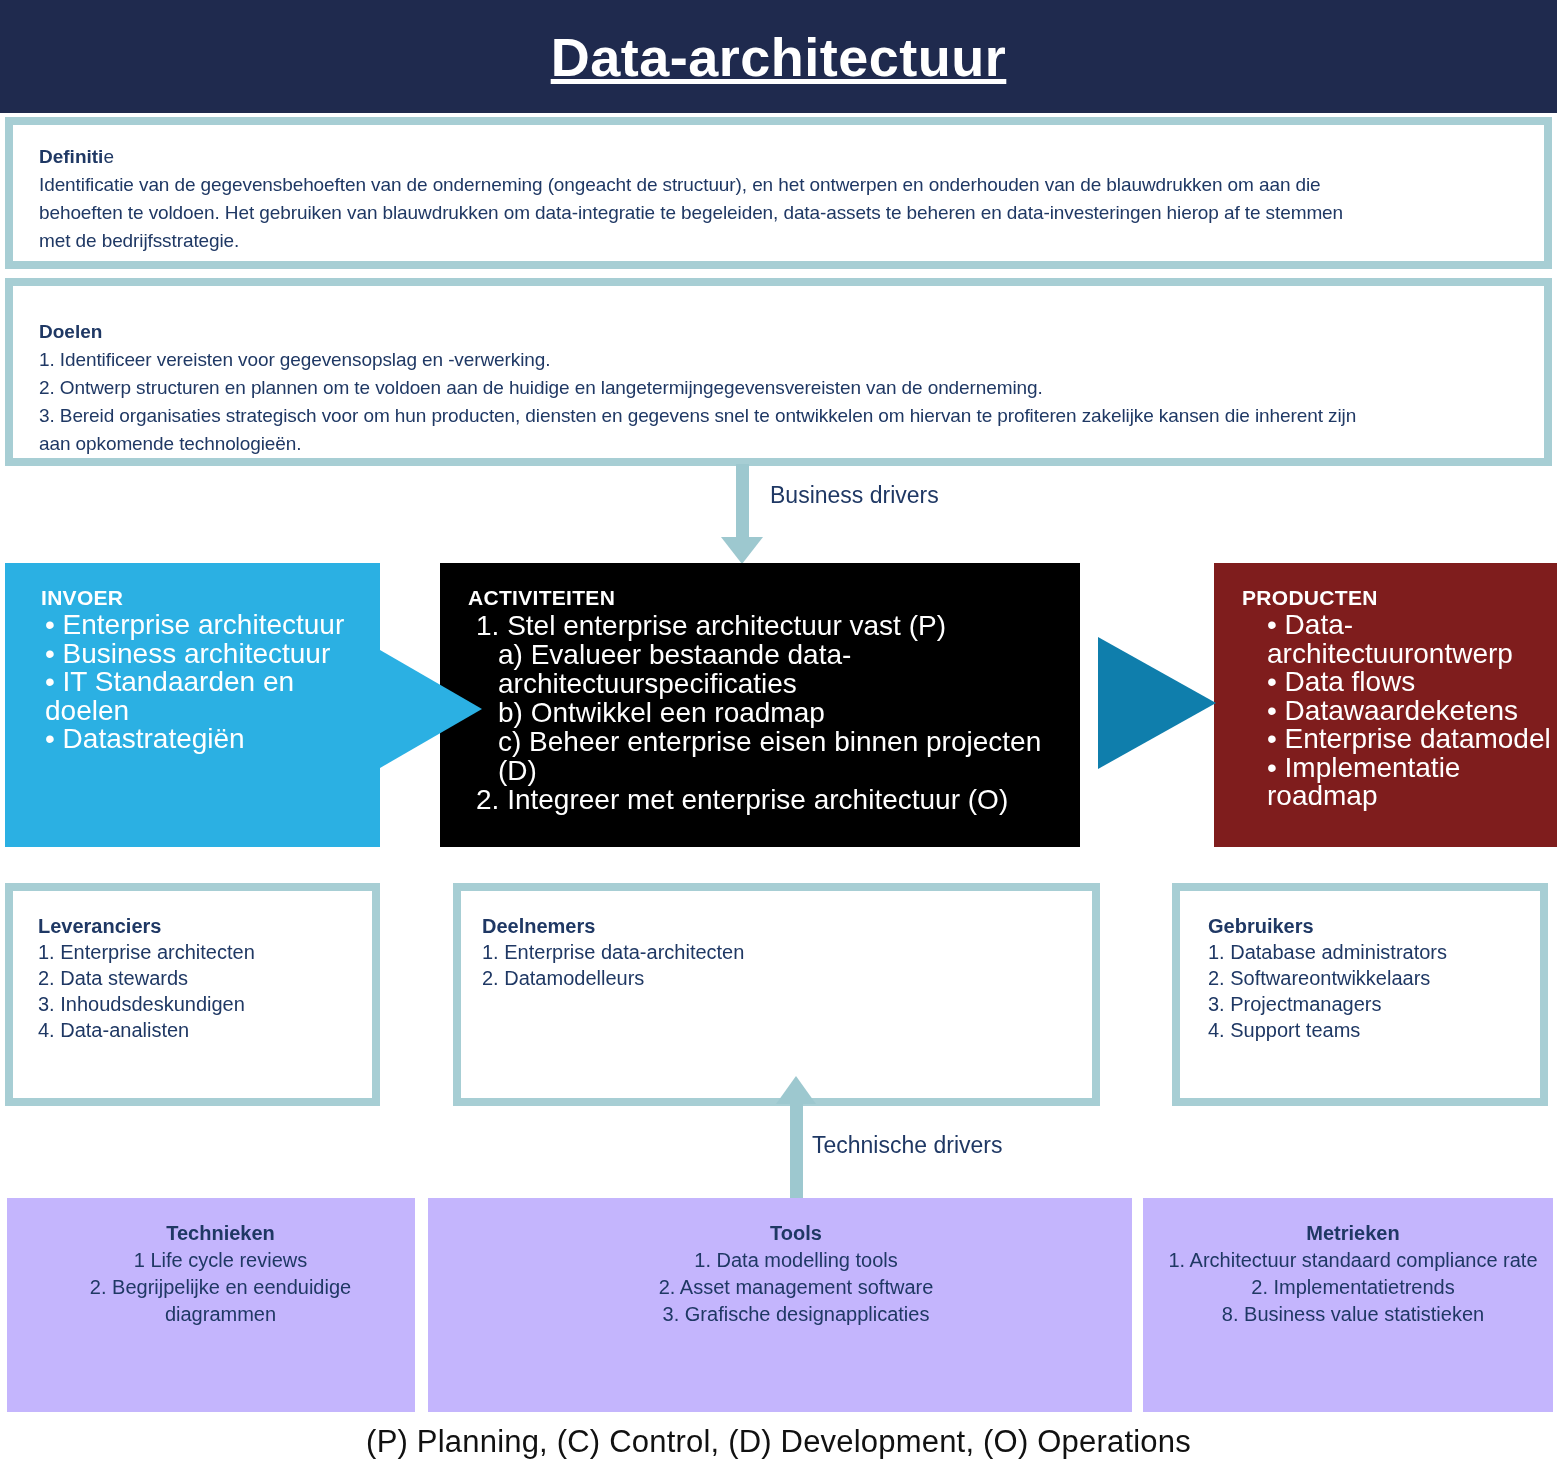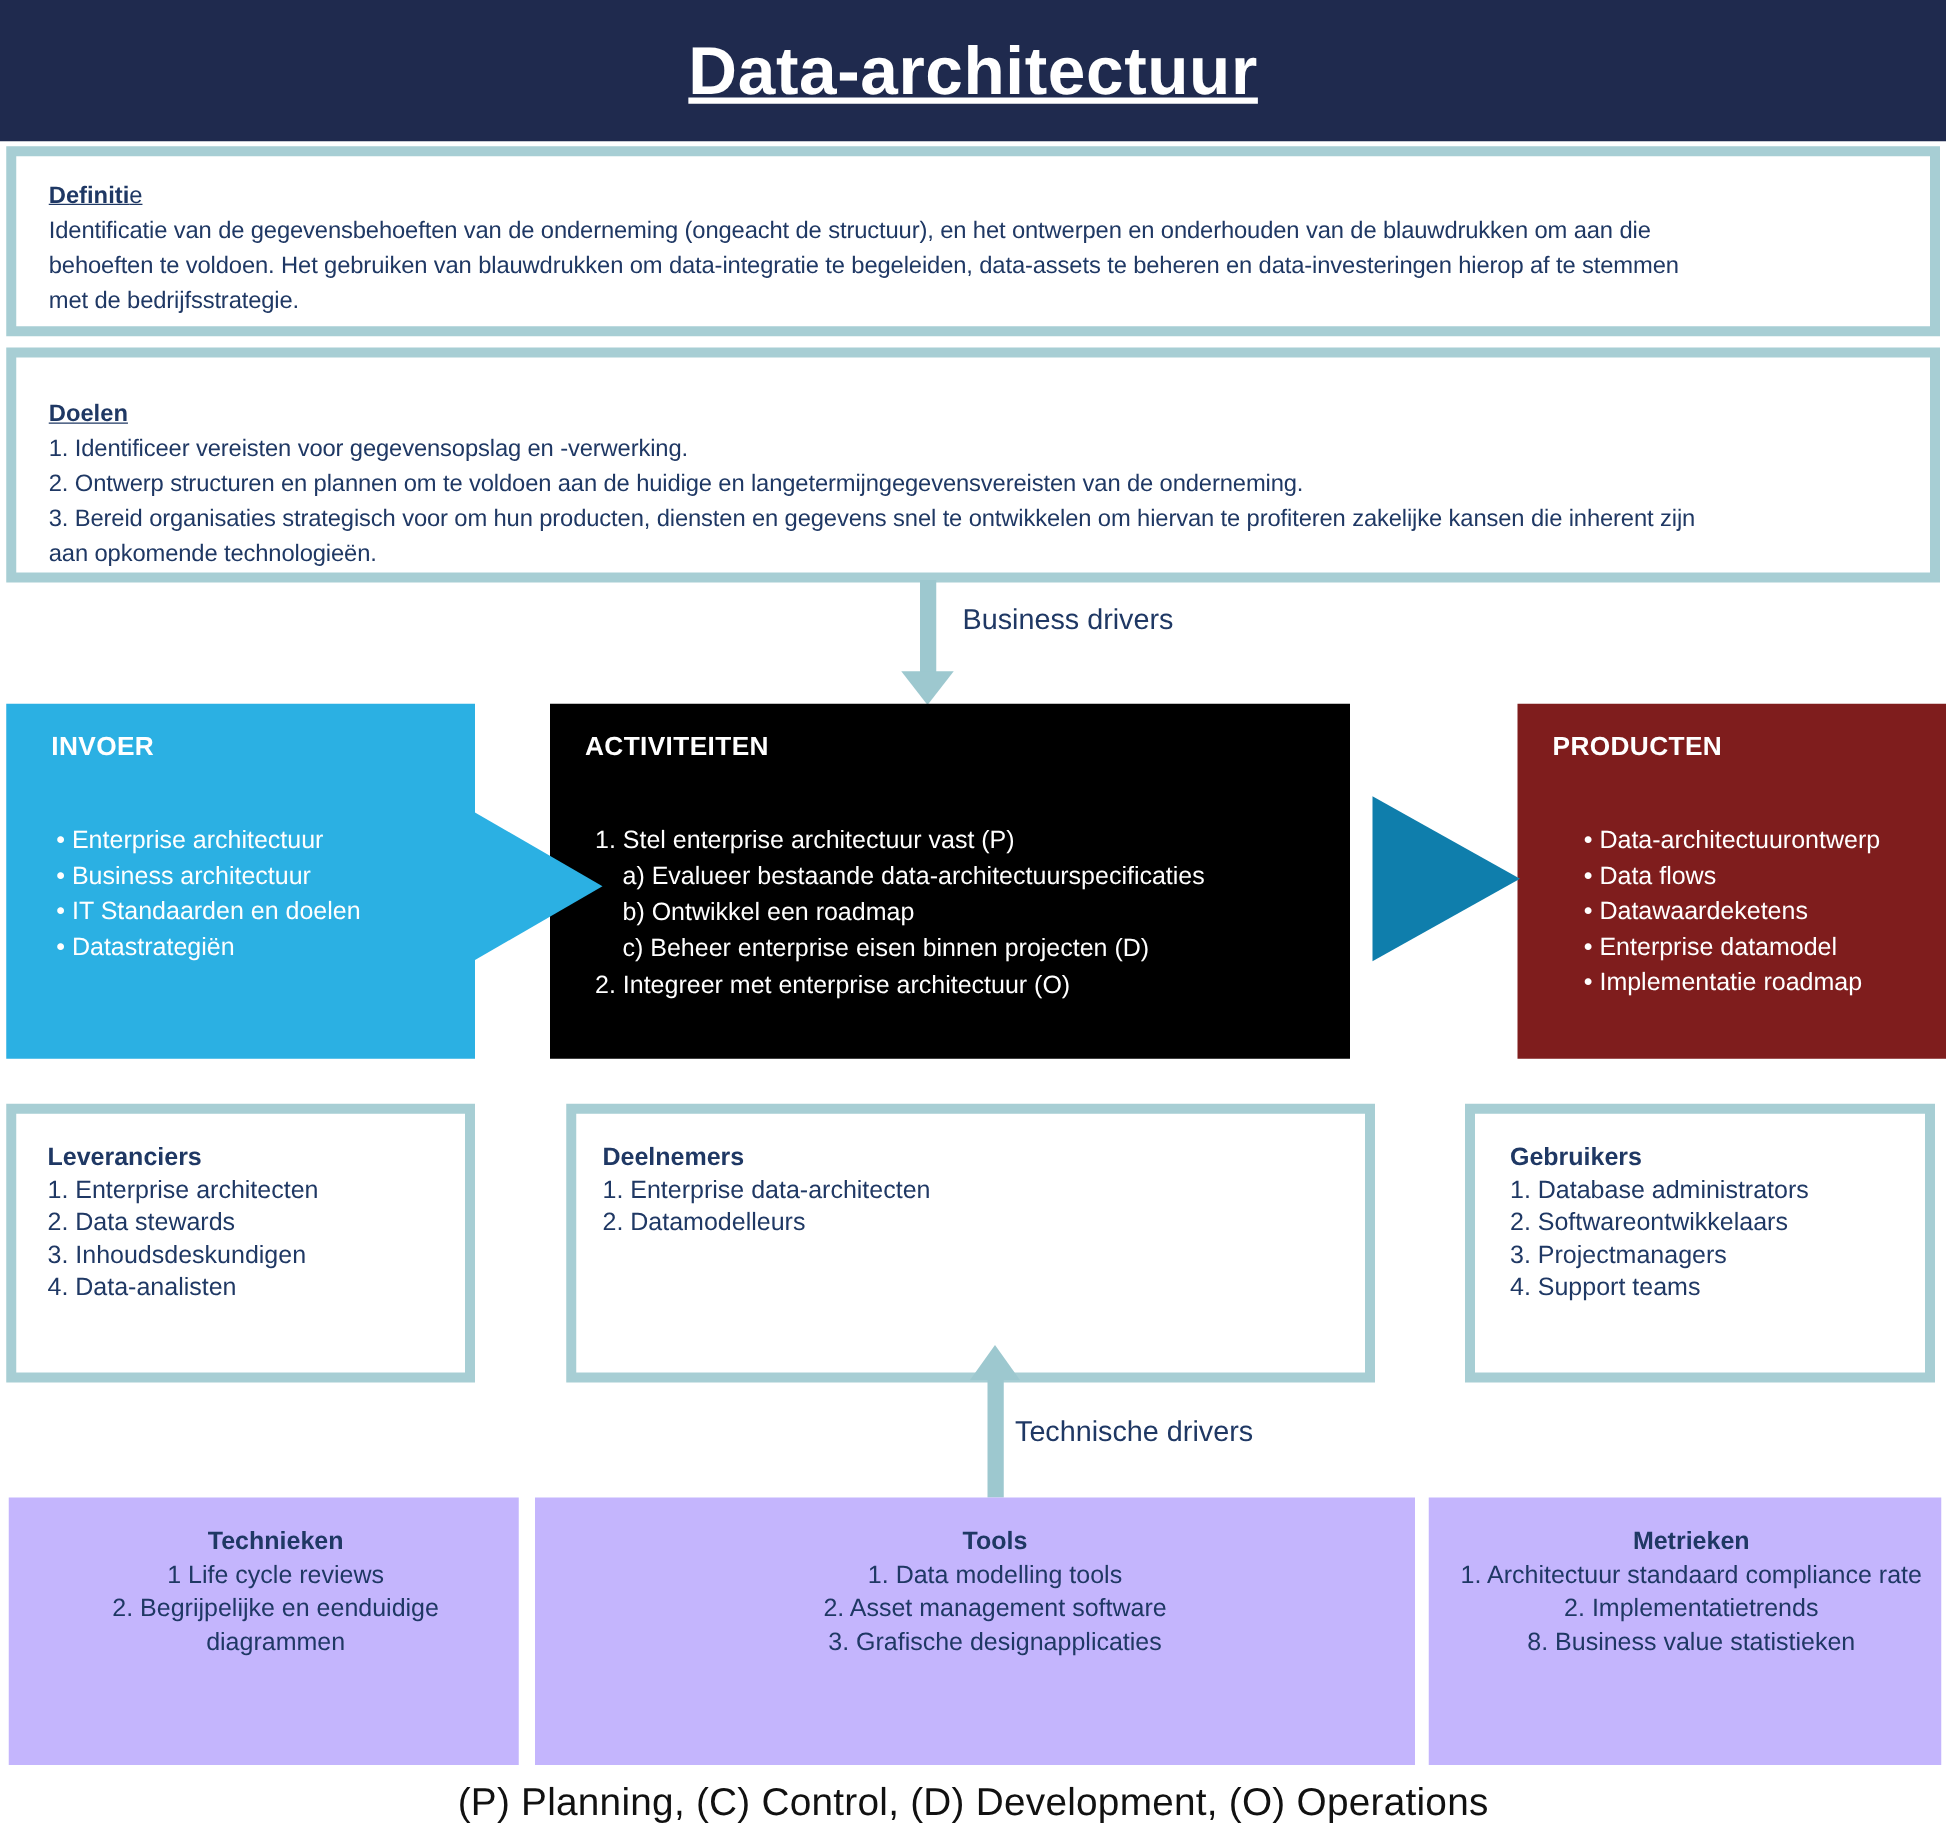--- a/index.html
+++ b/index.html
@@ -6,41 +6,41 @@
   .canvas{position:relative;width:1557px;height:1463px;background:#ffffff;overflow:hidden;
           font-family:"Liberation Sans",sans-serif;color:#1f3864;}
   
   .header{position:absolute;left:0;top:0;width:1557px;height:113px;background:#1f2a4e;
           display:flex;align-items:center;justify-content:center;}
   .title{color:#ffffff;font-size:54px;font-weight:600;letter-spacing:.5px;text-decoration:underline;}
   
   .panel{position:absolute;background:#ffffff;border:8px solid #a7ced4;box-sizing:border-box;overflow:hidden;}
   .def-panel{left:5px;top:117px;width:1547px;height:152px;padding:18px 26px;}
   .doelen-panel{left:5px;top:278px;width:1547px;height:188px;padding:32px 26px;}
-  .panel .h{font-weight:bold;font-size:19px;line-height:28px;text-decoration:underline;}
+  .panel .h{font-weight:bold;font-size:19px;line-height:28px;}
   .panel .h .tail{font-weight:normal;}
   .panel .line{font-size:19px;line-height:28px;white-space:nowrap;letter-spacing:-.1px;}
   
   .stem{position:absolute;background:#9dc8cf;}
   .bus-stem{left:736px;top:464px;width:13px;height:74px;}
   .bus-head{position:absolute;left:721px;top:537px;width:0;height:0;
             border-left:21px solid transparent;border-right:21px solid transparent;border-top:27px solid #9dc8cf;}
   .tech-stem{left:790px;top:1103px;width:13px;height:95px;}
   .tech-head{position:absolute;left:776px;top:1076px;width:0;height:0;
              border-left:20px solid transparent;border-right:20px solid transparent;border-bottom:28px solid #9dc8cf;}
   .flow-label{position:absolute;font-size:23px;color:#1f3864;}
   .bus-label{left:770px;top:482px;}
   .tech-label{left:812px;top:1132px;}
   
   .midbox{position:absolute;top:563px;height:284px;box-sizing:border-box;color:#ffffff;z-index:1;overflow:visible;}
   .invoer{left:5px;width:375px;background:#2bb0e3;padding:22px 8px 0 36px;}
   .activiteiten{left:440px;width:640px;background:#000000;padding:22px 8px 0 28px;}
   .producten{left:1214px;width:370px;background:#7f1d1d;padding:22px 8px 0 28px;}
   .midbox .h{font-weight:bold;font-size:21px;line-height:26px;letter-spacing:.3px;}
-  .midbox .list{margin-top:47px;font-size:20px;}
+  .midbox .list{font-size:28px;}
   .invoer .list{margin-left:4px;}
   .invoer .li,.producten .li{line-height:28.5px;}
   .activiteiten .list{margin-left:8px;}
   .activiteiten .li{line-height:29px;}
   .activiteiten .li.ind{margin-left:22px;}
   .producten .list{margin-left:25px;}
   .arrowhead{position:absolute;width:0;height:0;z-index:3;}
   .invoer-arrow{left:380px;top:650px;border-top:59px solid transparent;border-bottom:59px solid transparent;
                 border-left:102px solid #2bb0e3;}
   .act-arrow{left:1098px;top:637px;border-top:66px solid transparent;border-bottom:66px solid transparent;

